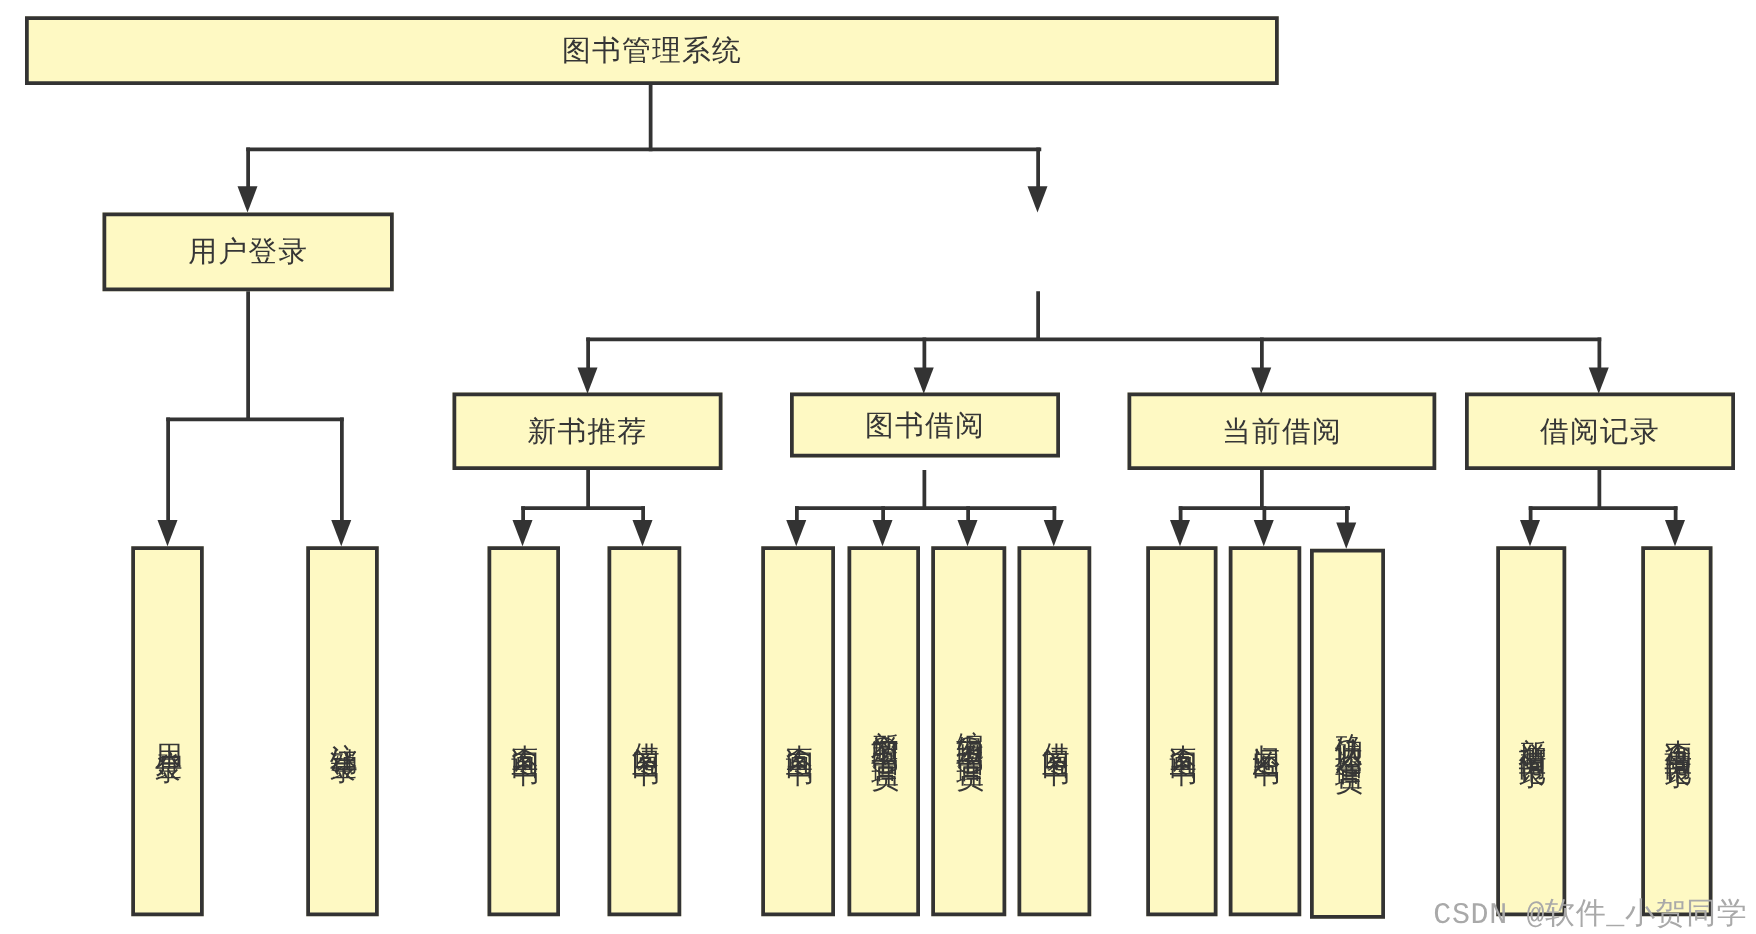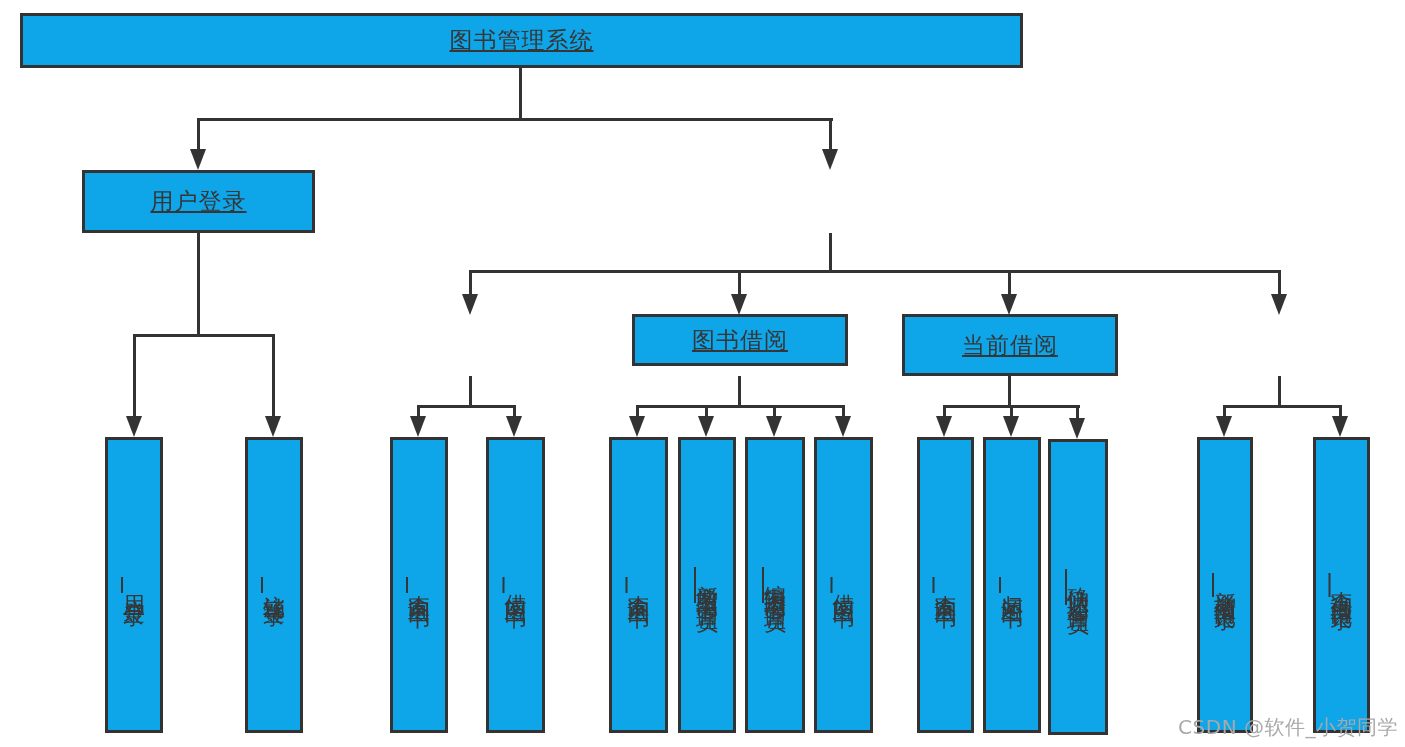--- a/index.html
+++ b/index.html
@@ -2,59 +2,65 @@
 <html><head>
 <meta charset="utf-8">
 <style>
   html,body{margin:0;padding:0;background:#fff;}
   .canvas{
     position:relative;width:1405px;height:747px;background:#ffffff;
     font-family:"DejaVu Sans","Liberation Sans",sans-serif;overflow:hidden;
   }
   
   .nd{
-    position:absolute;box-sizing:border-box;border:3px solid #333333;background:#0ea5e9;
-    display:flex;align-items:center;justify-content:center;color:#363636;text-decoration:underline;
+    position:absolute;box-sizing:border-box;border:3px solid #333333;background:#fef9c3;
+    display:flex;align-items:center;justify-content:center;color:#363636;
   }
   .hn span{font-size:23px;white-space:nowrap;letter-spacing:1px;}
   .vn span{
     writing-mode:vertical-rl;text-orientation:mixed;
     font-size:22px;letter-spacing:4px;line-height:1;white-space:nowrap;
   }
   
   .ln{position:absolute;background:#333333;}
   
   .ah{
     position:absolute;width:0;height:0;
     border-left:8px solid transparent;border-right:8px solid transparent;
     border-top:21px solid #333333;
   }
   .watermark{
-    position:absolute;top:714px;right:7px;font-size:20px;color:#a9a9a9;
-    letter-spacing:0.5px;z-index:5;white-space:nowrap;
+    position:absolute;top:714px;right:7px;font-size:24px;color:#a9a9a9;
+    letter-spacing:0.5px;z-index:5;white-space:nowrap;font-family:Liberation Mono, monospace;
   }
 </style>
 </head>
 <body>
 
 <div class="canvas">
 
   <div class="nd hn" style="left:20px;top:13px;width:1003px;height:55px">
     <span>图书管理系统</span>
   </div>
 
   <div class="nd hn" style="left:82px;top:170px;width:233px;height:63px">
     <span>用户登录</span>
   </div>
 
+  <div class="nd hn" style="left:362px;top:314px;width:216px;height:62px">
+    <span>新书推荐</span>
+  </div>
   <div class="nd hn" style="left:632px;top:314px;width:216px;height:52px">
     <span>图书借阅</span>
   </div>
-  <div class="nd hn" style="left:902px;top:314px;width:216px;height:62px">
+  <div class="nd hn" style="left:902px;top:314px;width:247px;height:62px">
     <span>当前借阅</span>
+  </div>
+  <div class="nd hn" style="left:1172px;top:314px;width:216px;height:62px">
+    <span>借阅记录</span>
   </div>
 
   <div class="nd vn" style="left:105px;top:437px;width:58px;height:296px">
     <span>用户登录</span>
   </div>
   <div class="nd vn" style="left:245px;top:437px;width:58px;height:296px">
     <span>注销登录</span>
   </div>
 
   <div class="nd vn" style="left:390px;top:437px;width:58px;height:296px">

